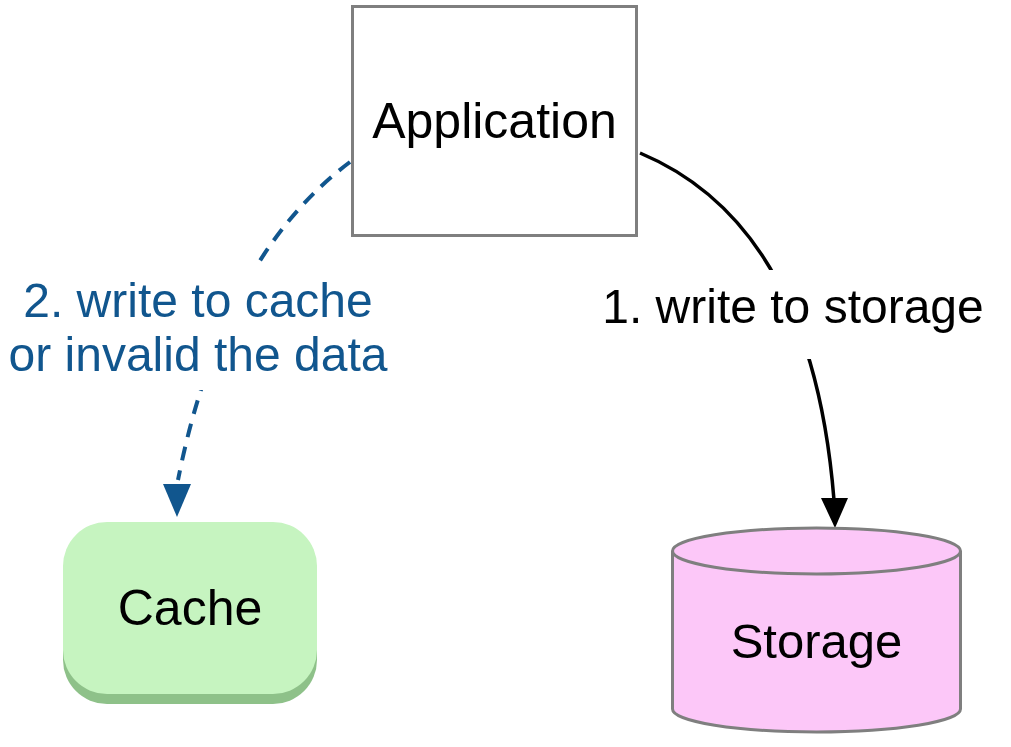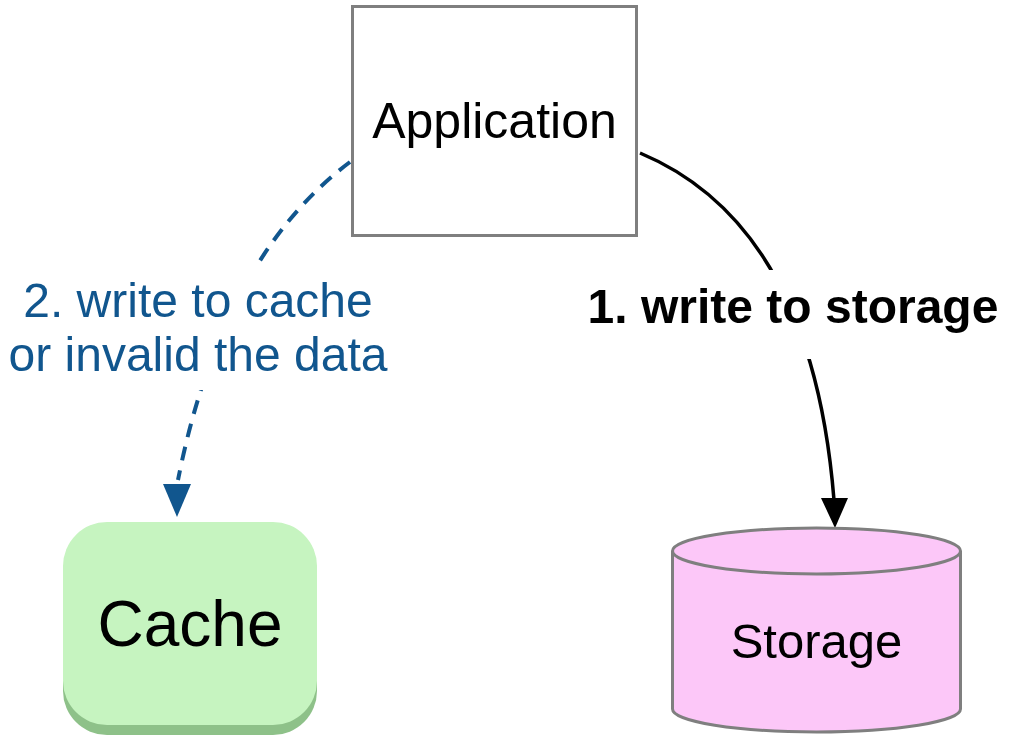--- a/index.html
+++ b/index.html
@@ -50,49 +50,48 @@
     width: 400px;
     padding: 8px 0 8px 0;
     color: var(--edge-blue, #11568e);
   }
   .edge-label.black {
     left: 583px;
     top: 270px;
     width: 420px;
     padding: 10px 0 25px 0;
     color: var(--text-black, #000000);
-    font-weight: bold;
   }
 
   .node-app {
     position: absolute;
     z-index: 3;
     left: 351px; top: 5px;
     width: 287px; height: 232px;
     box-sizing: border-box;
     background: #ffffff;
     border: 3px solid var(--node-border, #7f7f7f);
     display: flex;
     align-items: center;
     justify-content: center;
     font-size: 50px;
     color: var(--text-black, #000000);
   }
   .node-cache {
     position: absolute;
     z-index: 3;
     left: 63px; top: 522px;
-    width: 254px; height: 203px;
+    width: 254px; height: 172px;
     border-radius: 44px;
     background: var(--cache-fill, #c6f4c0);
     box-shadow: 0 10px 0 var(--cache-shadow, #8ec189);
     display: flex;
     align-items: center;
     justify-content: center;
-    font-size: 64px;
+    font-size: 50px;
     color: var(--text-black, #000000);
   }
   .node-storage {
     position: absolute;
     z-index: 3;
     left: 668px; top: 525px;
     width: 298px; height: 215px;
   }
   .cyl {
     fill: var(--storage-fill, #fcc7f8);

